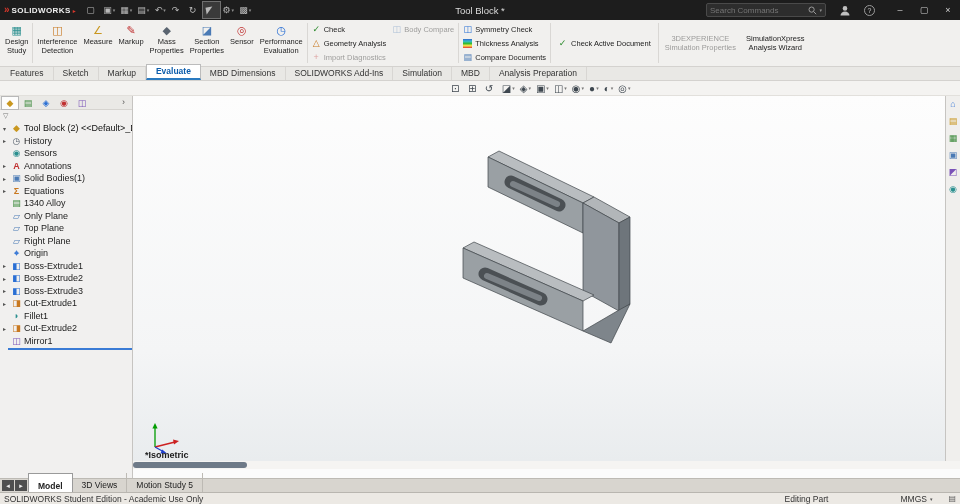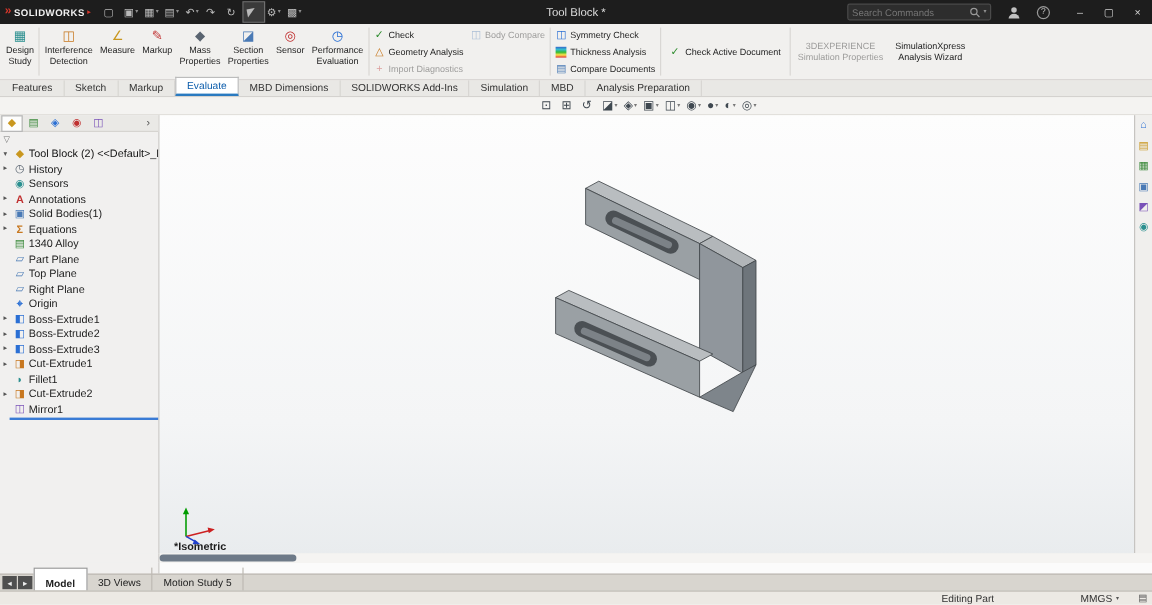--- a/index.html
+++ b/index.html
@@ -57,21 +57,21 @@
   .ic-steel{color:#4a7ab5}.ic-dgreen{color:#2a8a2a}
   .ic-grad-rainbow{background:linear-gradient(180deg,#d33 0%,#fa2 30%,#ffe34a 55%,#3b3 78%,#36c 100%)}
   .ic-grad-zebra{background:repeating-linear-gradient(100deg,#222 0 1.5px,#eee 1.5px 3px)}
   .ic-grad-draft{background:linear-gradient(180deg,#3b3,#ffe34a,#d33)}
   .ic-grad-thick{background:linear-gradient(180deg,#36c,#3bc,#3b3,#ffe34a,#d33)}
 
   
   .tabstrip{height:14px;background:#e9e8e5;display:flex;align-items:flex-end;padding-left:1px;
     border-bottom:1px solid #d4d2cf;flex:0 0 auto}
   .ctab{font-size:8.5px;padding:1px 9px 2px;color:#333;border-right:1px solid #d8d6d3;white-space:nowrap}
-  .ctab.active{background:#fff;color:#0b5cab;border:1px solid #bcbcbc;border-bottom:2px solid #2a7ac0;font-weight:normal}
+  .ctab.active{background:#fff;color:#0b5cab;border:1px solid #bcbcbc;border-bottom:2px solid #2a7ac0;font-weight:bold}
 
   
   .headsup{height:15px;background:#f4f3f1;border-bottom:1px solid #e2e0dc;display:flex;
     align-items:center;padding-left:450px;gap:3px;flex:0 0 auto}
   .vt{display:flex;align-items:center;font-size:10px;color:#3f4850;padding:0 1px}
   .vt .caret{font-size:5px;color:#777;margin-left:1px}
 
   
   .main{height:365px;display:flex;flex:0 0 auto}
 
@@ -483,21 +483,21 @@
 
             <div class="trow">
               <span class="texp" style="visibility: hidden;">▸</span>
               <span class="ticon ic-green">▤</span>
               <span class="tlabel">1340 Alloy</span>
             </div>
 
             <div class="trow">
               <span class="texp" style="visibility: hidden;">▸</span>
               <span class="ticon ic-steel">▱</span>
-              <span class="tlabel">Part Plane</span>
+              <span class="tlabel">Only Plane</span>
             </div>
 
             <div class="trow">
               <span class="texp" style="visibility: hidden;">▸</span>
               <span class="ticon ic-steel">▱</span>
               <span class="tlabel">Top Plane</span>
             </div>
 
             <div class="trow">
               <span class="texp" style="visibility: hidden;">▸</span>
@@ -634,20 +634,21 @@
         </div>
 
         <div class="dtab">
           <span>Motion Study 5</span>
         </div>
 
     </div>
   </div>
 
   <div class="statusbar">
+    <span>SOLIDWORKS Student Edition - Academic Use Only</span>
     <div class="sb-right">
       <span class="sb-mode">Editing Part</span>
       <span class="sb-units">
         <span>MMGS</span>
         <span class="caret">▾</span>
       </span>
       <span class="sb-cust">▤</span>
     </div>
   </div>
 

